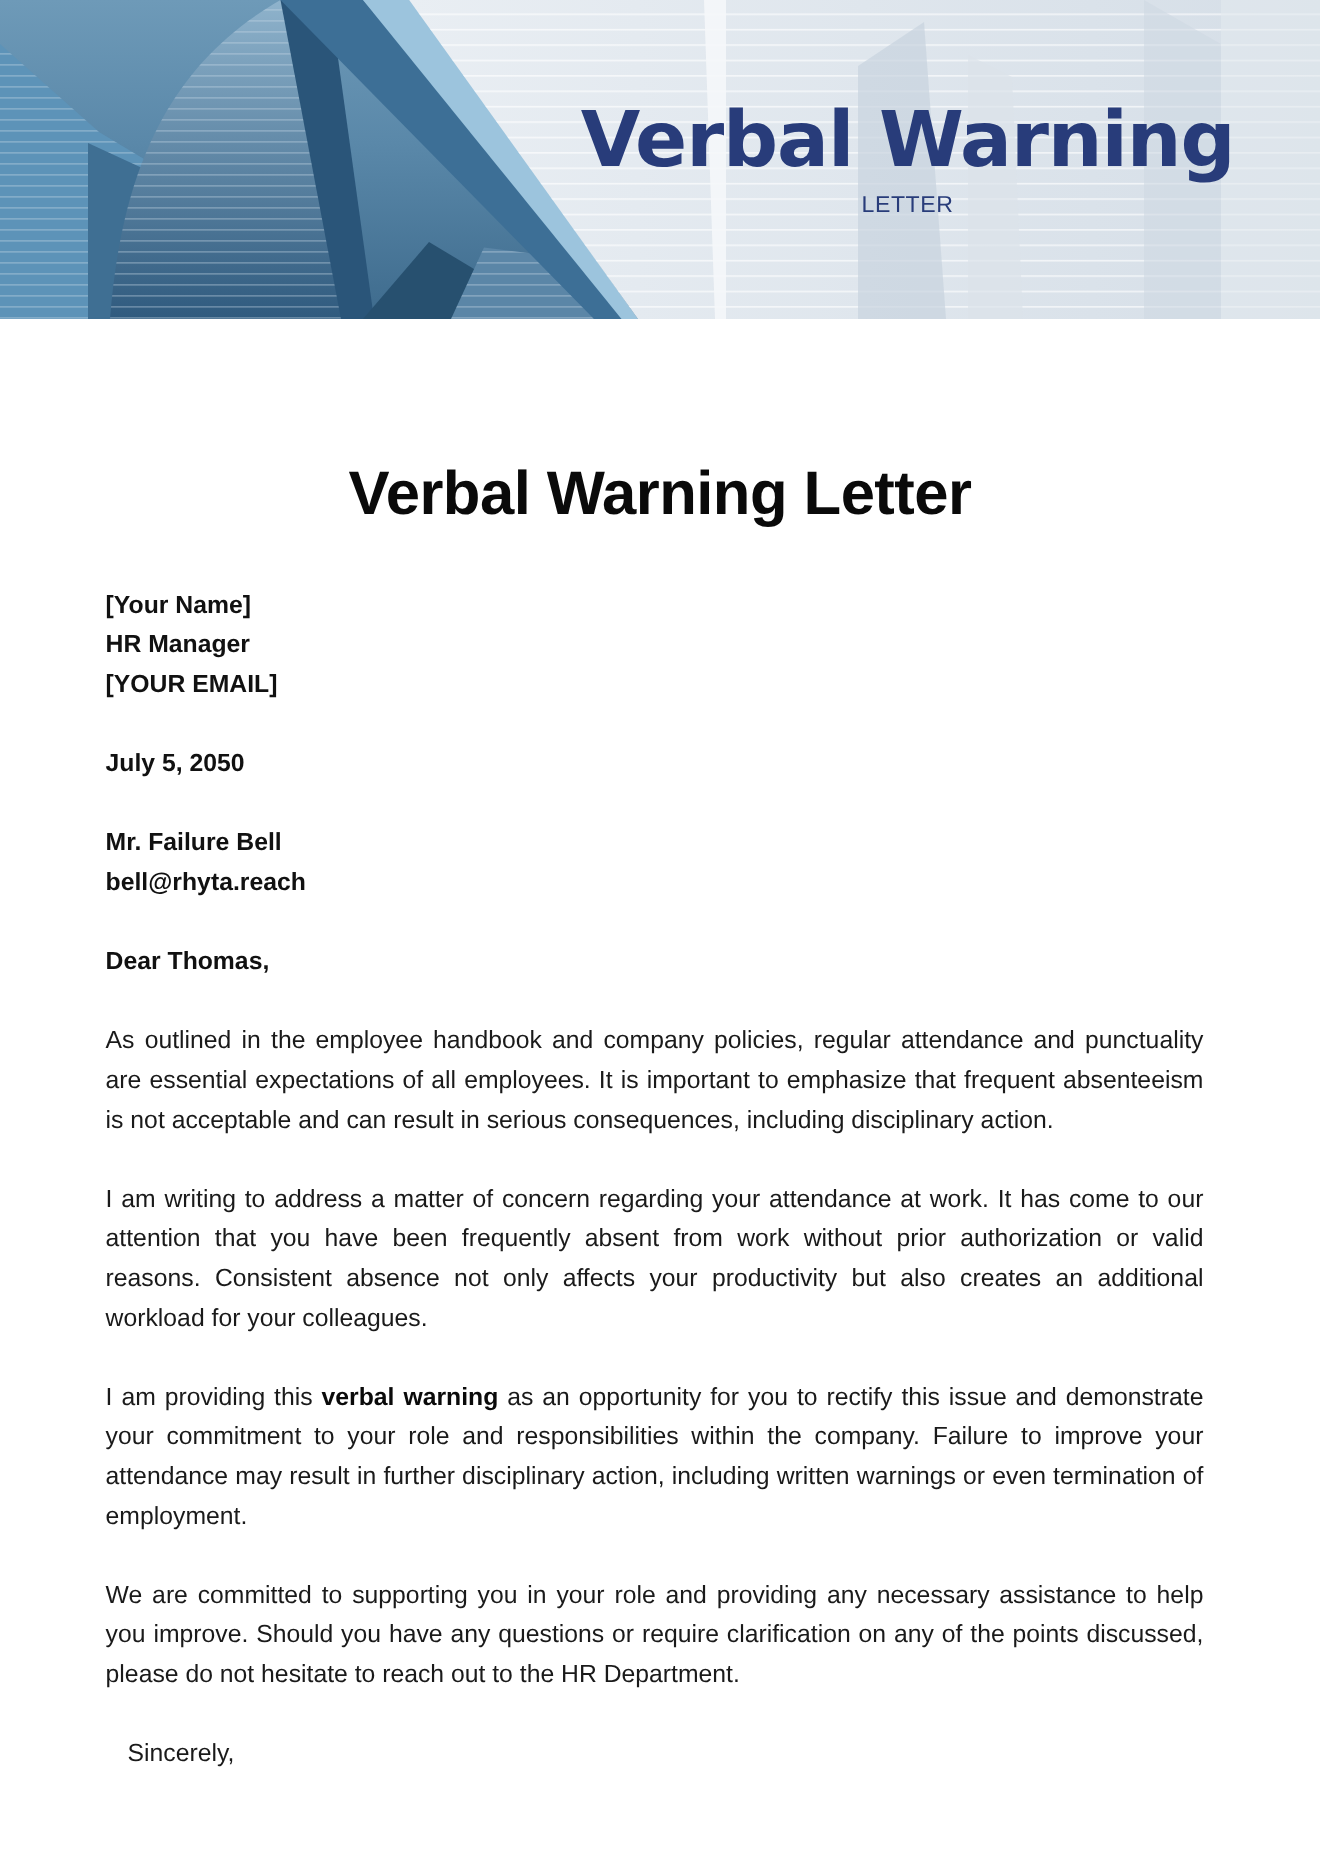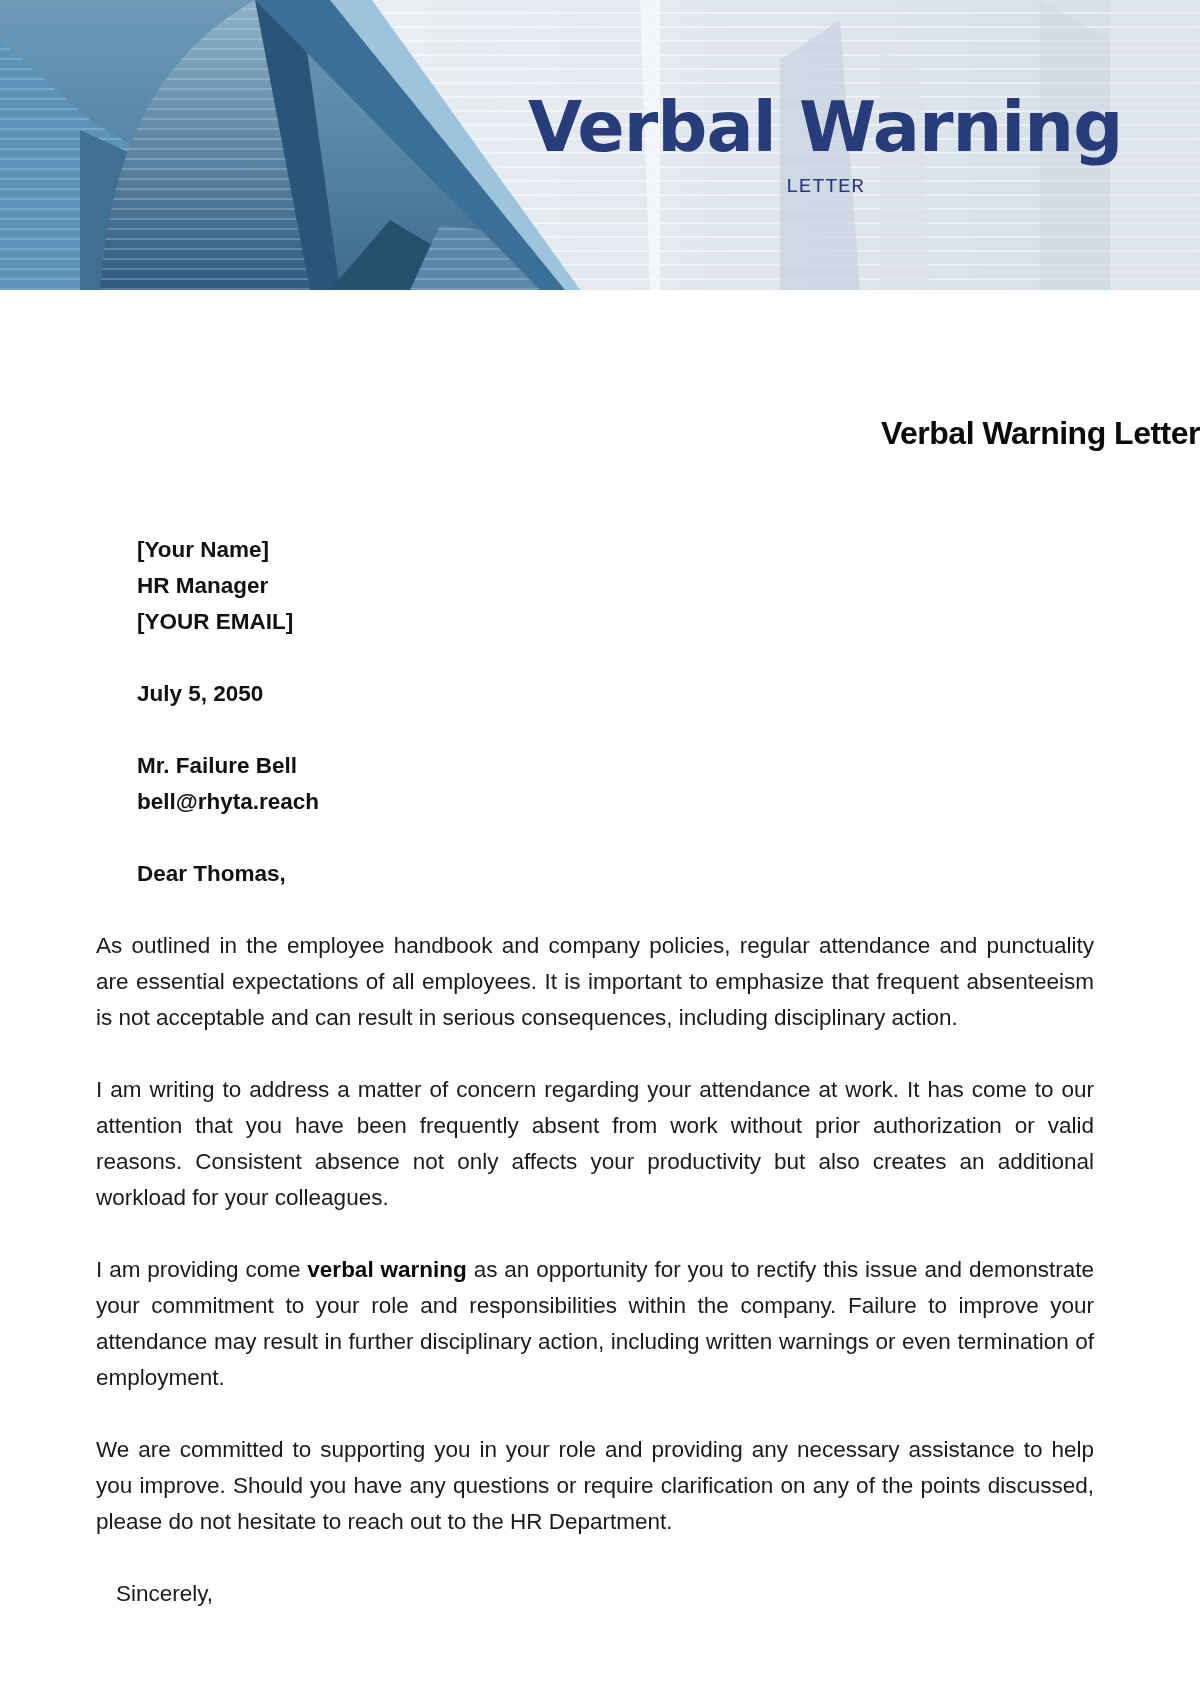--- a/index.html
+++ b/index.html
@@ -22,33 +22,33 @@
     .banner-title {
       position: absolute; left: 528px; top: 86px;
       width: 590px; text-align: center;
       font-family: "DejaVu Sans", sans-serif;
       font-weight: bold; font-size: 70px; letter-spacing: -1px;
       color: #283c7a; white-space: nowrap;
     }
     .banner-sub {
       position: absolute; left: 700px; top: 175px;
       width: 250px; text-align: center;
-      font-family: Liberation Mono, monospace;
+      font-family: Liberation Sans, sans-serif;
       font-size: 21px; color: #283c7a; letter-spacing: 0.5px;
     }
     .doc-title {
       position: absolute; left: 0; top: 415px; width: 1200px;
-      text-align: right; font-weight: bold; font-size: 32px;
+      text-align: center; font-weight: bold; font-size: 56px;
       color: #0a0a0a; letter-spacing: -0.5px;
     }
     .content {
       position: absolute; left: 96px; top: 532px; width: 998px;
       font-size: 22.5px; line-height: 36px;
     }
-    .line { font-weight: bold; white-space: nowrap; height: 36px; margin-left: 41px; }
+    .line { font-weight: bold; white-space: nowrap; height: 36px; }
     .gap { height: 36px; }
     .para { text-align: justify; margin: 0 0 36px 0; color: #1a1a1a; }
     .para b { font-weight: bold; color: #0a0a0a; }
   </style>
 </head>
 <body>
 
 <div class="banner">
   <svg width="1200" height="290" viewBox="0 0 1200 290">
     <defs>
@@ -110,17 +110,17 @@
   <div>
     <div class="line">Mr. Failure Bell</div>
     <div class="line">bell@rhyta.reach</div>
   </div>
   <div class="gap"></div>
   <div class="line">Dear Thomas,</div>
   <div class="gap"></div>
 
   <p class="para">As outlined in the employee handbook and company policies, regular attendance and punctuality are essential expectations of all employees. It is important to emphasize that frequent absenteeism is not acceptable and can result in serious consequences, including disciplinary action.</p>
   <p class="para">I am writing to address a matter of concern regarding your attendance at work. It has come to our attention that you have been frequently absent from work without prior authorization or valid reasons. Consistent absence not only affects your productivity but also creates an additional workload for your colleagues.</p>
-  <p class="para"><span>I am providing come </span><b>verbal warning</b><span> as an opportunity for you to rectify this issue and demonstrate your commitment to your role and responsibilities within the company. Failure to improve your attendance may result in further disciplinary action, including written warnings or even termination of employment.</span></p>
+  <p class="para"><span>I am providing this </span><b>verbal warning</b><span> as an opportunity for you to rectify this issue and demonstrate your commitment to your role and responsibilities within the company. Failure to improve your attendance may result in further disciplinary action, including written warnings or even termination of employment.</span></p>
   <p class="para">We are committed to supporting you in your role and providing any necessary assistance to help you improve. Should you have any questions or require clarification on any of the points discussed, please do not hesitate to reach out to the HR Department.</p>
 
   <div class="para" style="text-align:left;margin-left:20px;">Sincerely,</div>
 </div>
 
 </body></html>

